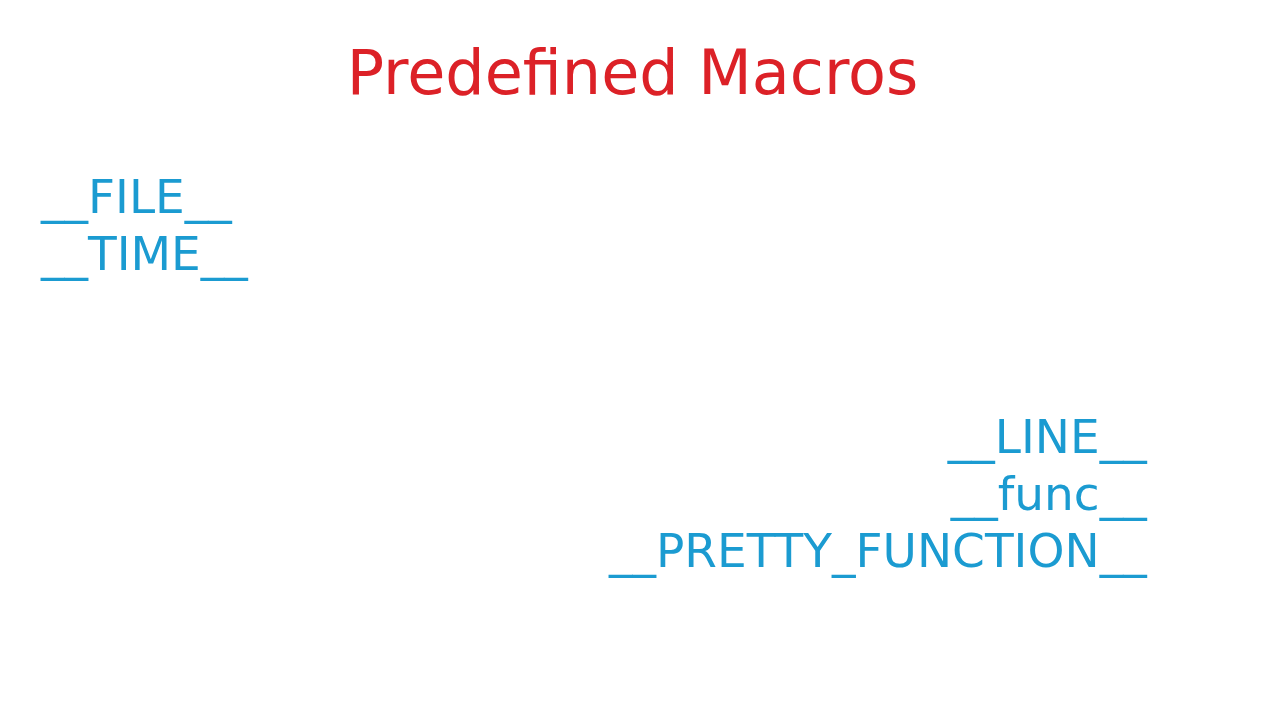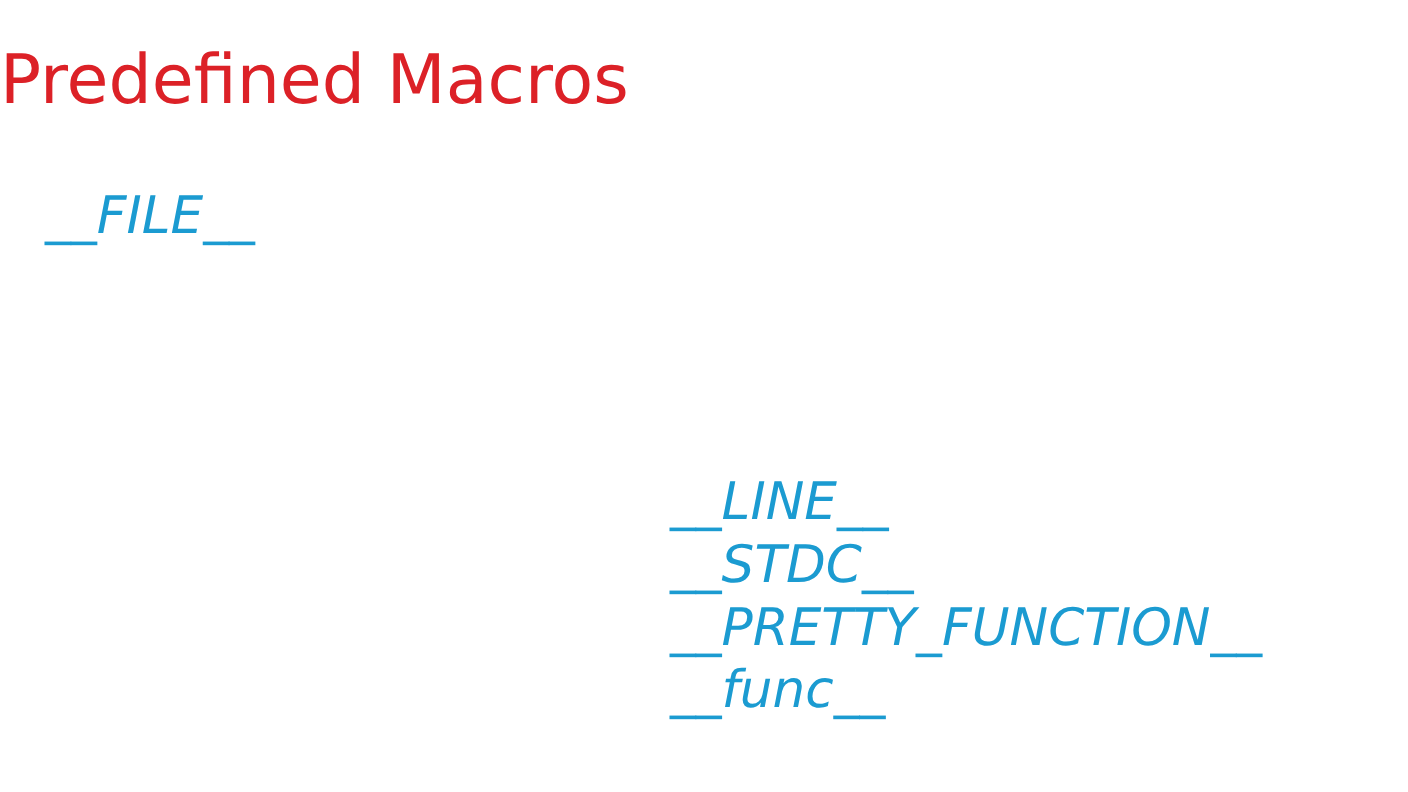--- a/index.html
+++ b/index.html
@@ -16,21 +16,21 @@
     width: 1280px;
     height: 720px;
     background: #ffffff;
     overflow: hidden;
   }
   #slide-title {
     position: absolute;
     left: 0;
     top: 40px;
     width: 1265px;
-    text-align: left;
+    text-align: center;
     font-family: "DejaVu Sans", sans-serif;
     font-size: 62px;
     font-weight: 400;
     line-height: 1.05;
     color: #dc2127;
     white-space: nowrap;
     letter-spacing: 0px;
   }
   .macro-block {
     position: absolute;
@@ -40,39 +40,39 @@
     line-height: 57px;
     color: #1b9bd1;
     white-space: nowrap;
   }
   #macro-block-left {
     left: 41px;
     top: 168px;
   }
   #macro-block-right {
     left: 609px;
-    top: 428px;
+    top: 408px;
+    text-align: right;
   }
   .macro-line {
     display: block;
     white-space: pre;
-    font-style: italic;
   }
 </style>
 </head>
 <body>
 
 <div id="slide">
 
   <div id="slide-title">Predefined Macros</div>
 
   <div id="macro-block-left" class="macro-block">
     <span class="macro-line">__FILE__</span>
+    <span class="macro-line">__TIME__</span>
   </div>
 
   <div id="macro-block-right" class="macro-block">
     <span class="macro-line">__LINE__</span>
-    <span class="macro-line">__STDC__</span>
+    <span class="macro-line">__func__</span>
     <span class="macro-line">__PRETTY_FUNCTION__</span>
-    <span class="macro-line">__func__</span>
   </div>
 
 </div>
 
 </body></html>

